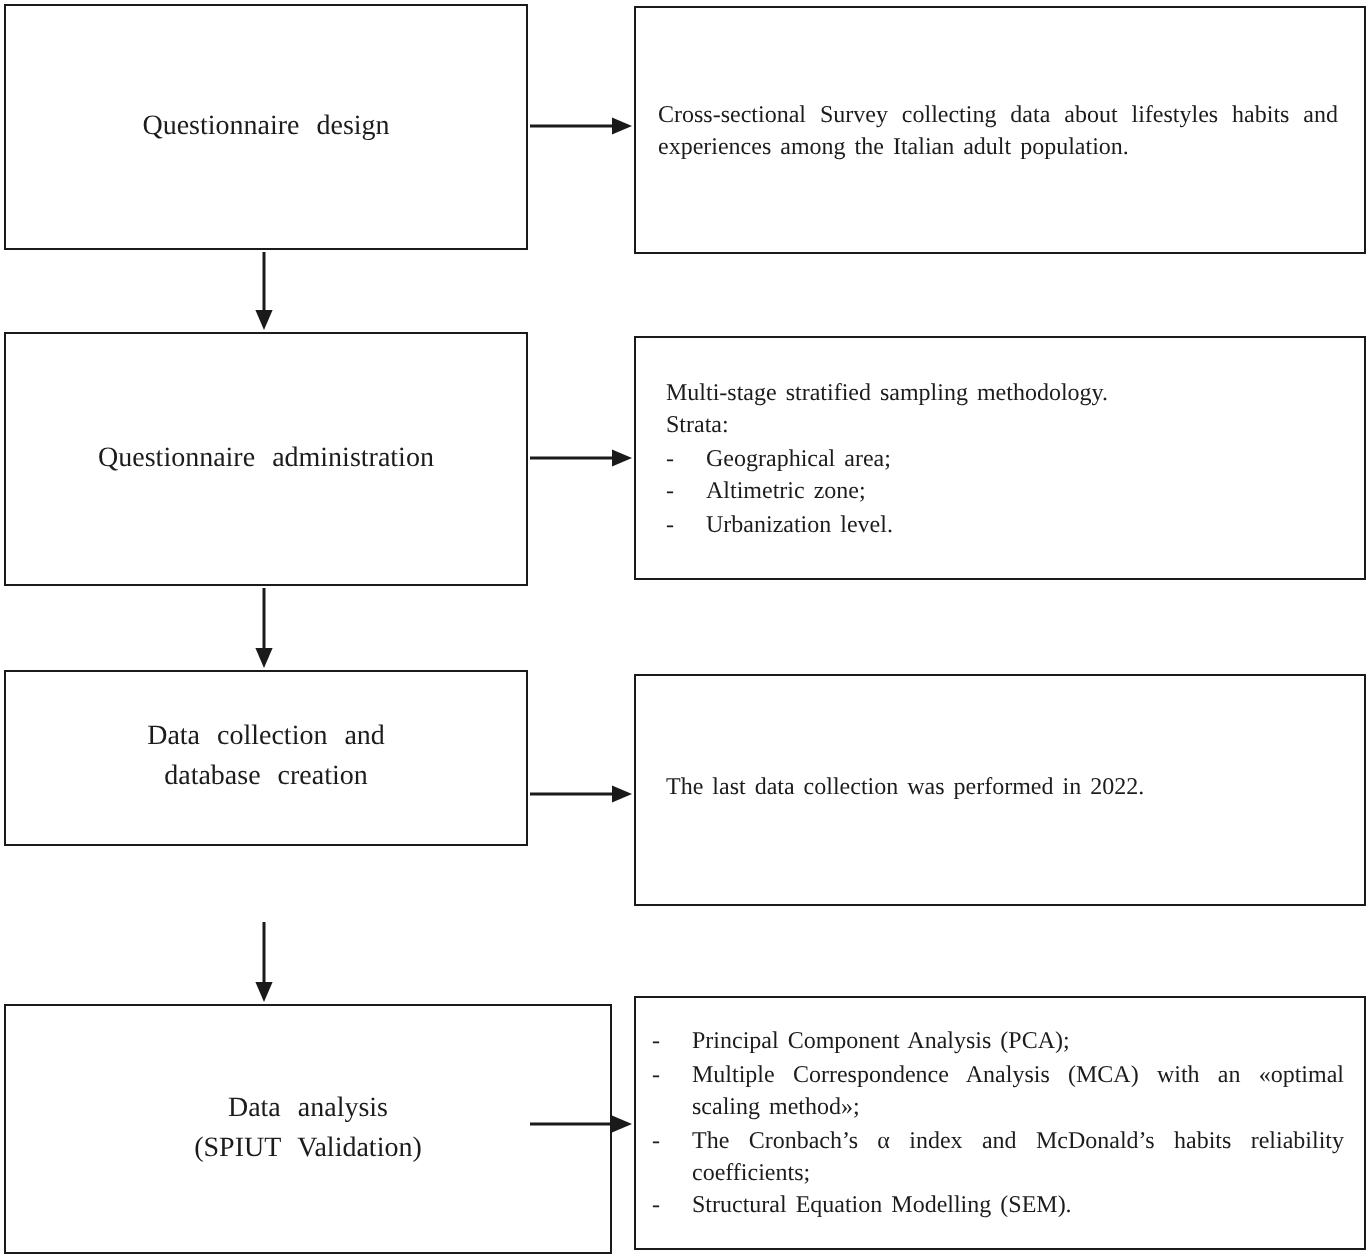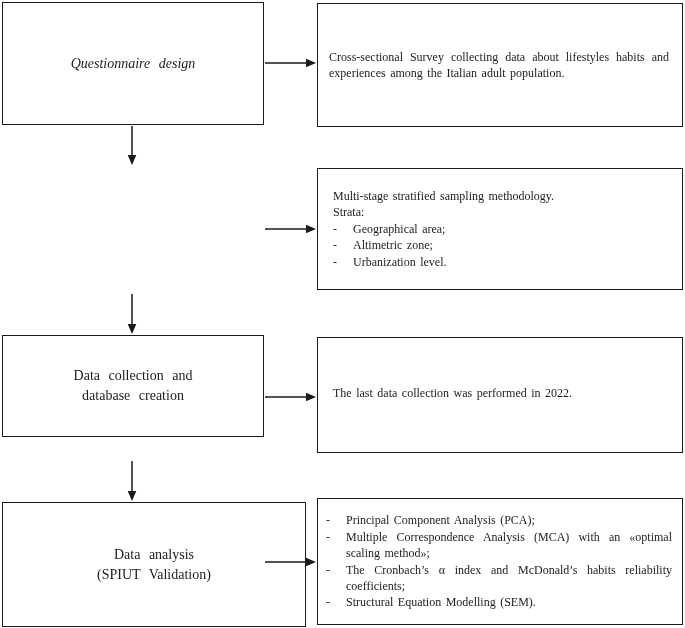--- a/index.html
+++ b/index.html
@@ -51,23 +51,23 @@
   .li {
     display: flex;
   }
   .li .dash {
     flex: 0 0 20px;
   }
   .li .li-text {
     flex: 1;
     text-align: justify;
   }
-  #box-l1 { left: 2px;   top: 2px;   width: 262px; height: 123px; font-style: italic; }
+  #box-l1 { left: 2px;   top: 2px;   width: 262px; height: 123px; }
   #box-l2 { left: 2px;   top: 166px; width: 262px; height: 127px; }
-  #box-l3 { left: 2px;   top: 335px; width: 262px; height: 102px; }
+  #box-l3 { left: 2px;   top: 335px; width: 262px; height: 88px; }
   #box-l4 { left: 2px;   top: 502px; width: 304px; height: 125px; }
   #box-r1 { left: 317px; top: 3px;   width: 366px; height: 124px; padding: 0 13px 0 11px; }
   #box-r2 { left: 317px; top: 168px; width: 366px; height: 122px; padding: 0 16px 0 15px; }
   #box-r3 { left: 317px; top: 337px; width: 366px; height: 116px; padding: 0 12px 4px 15px; }
   #box-r4 { left: 317px; top: 498px; width: 366px; height: 127px; padding: 0 10px 0 8px; }
   .arrows {
     position: absolute;
     left: 0;
     top: 0;
     pointer-events: none;
@@ -75,20 +75,23 @@
   .arrows line { stroke: #1a1a1a; stroke-width: 1.5; }
   .arrows polygon { fill: #1a1a1a; }
 </style>
 </head>
 <body>
 
 <div class="canvas">
 
   <div class="box lbox" id="box-l1">
     <div class="llabel">Questionnaire design</div>
+  </div>
+  <div class="box lbox" id="box-l2">
+    <div class="llabel">Questionnaire administration</div>
   </div>
   <div class="box lbox" id="box-l3">
     <div class="llabel">Data collection and
 database creation</div>
   </div>
   <div class="box lbox" id="box-l4">
     <div class="llabel">Data analysis
 (SPIUT Validation)</div>
   </div>
 

